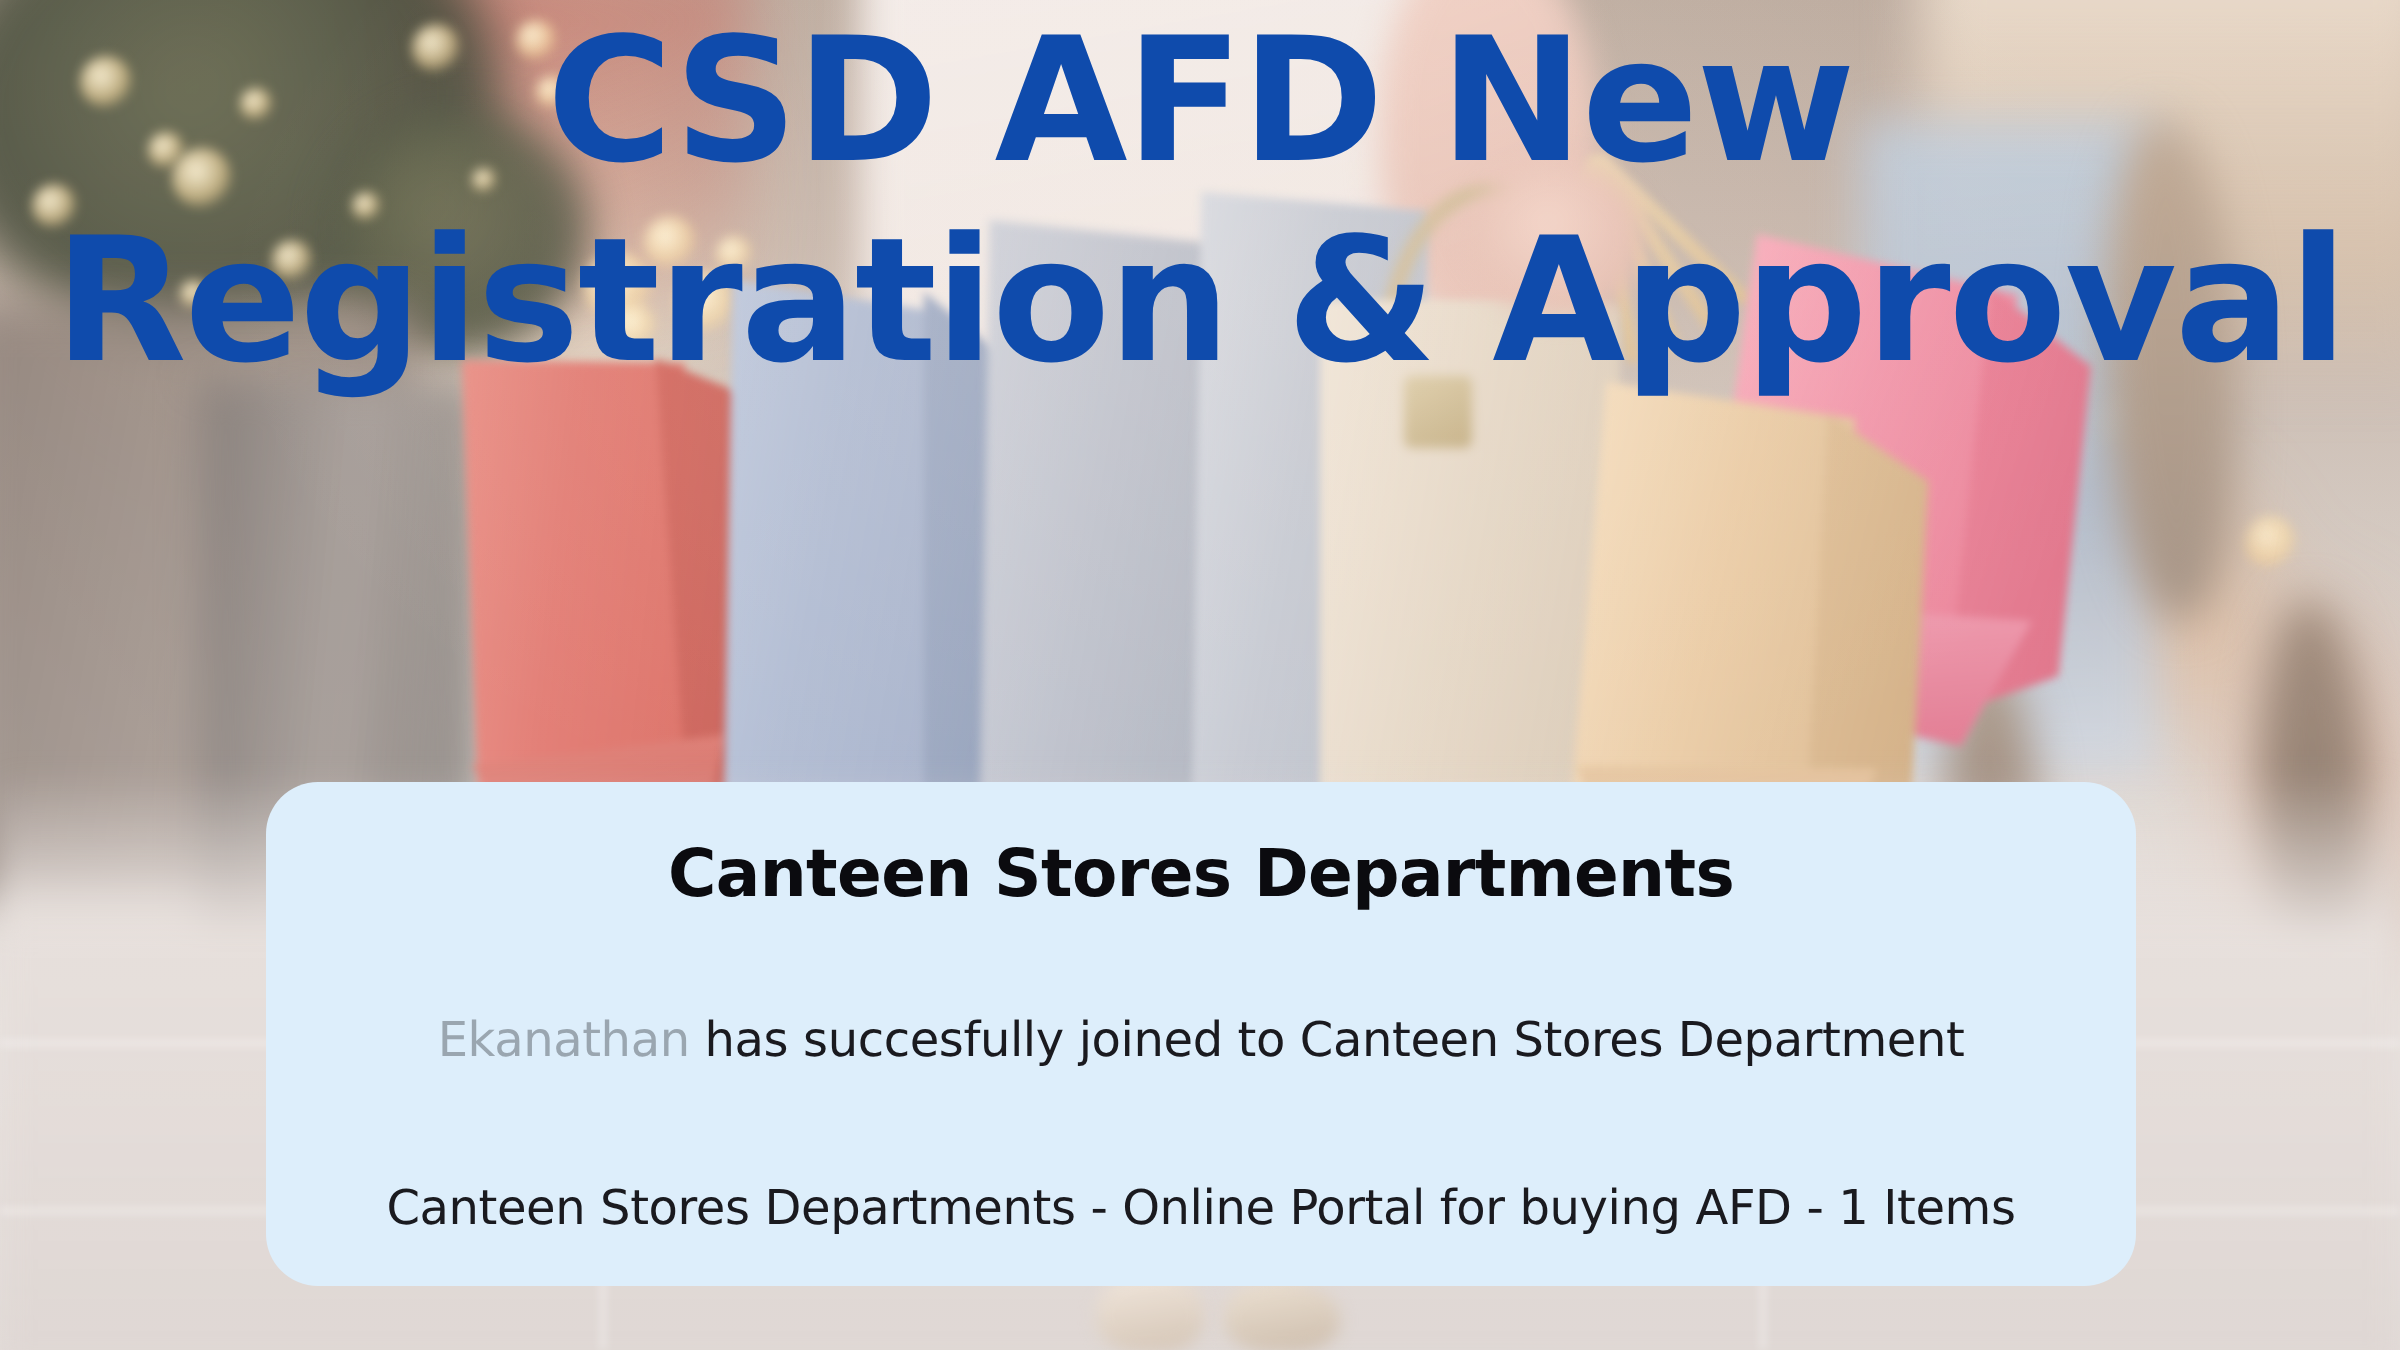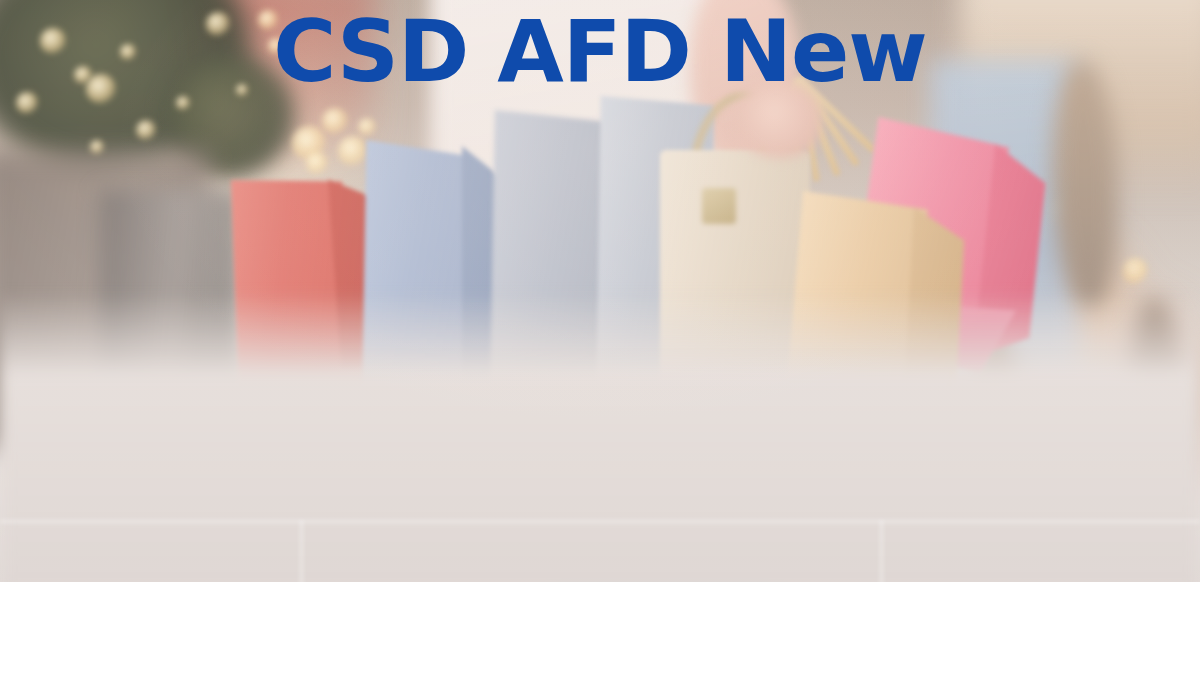--- a/index.html
+++ b/index.html
@@ -7,21 +7,21 @@
     padding: 0;
     background: #ffffff;
   }
   body {
     font-family: "Liberation Sans", sans-serif;
   }
 
   #poster {
     position: relative;
     width: 1200px;
-    height: 582px;
+    height: 675px;
     overflow: hidden;
     background: #14b8a6;
   }
 
   
   .bg-photo {
     position: absolute;
     inset: 0;
     overflow: hidden;
   }
@@ -552,16 +552,24 @@
     <div class="pave-line" style="left:880px; top:520px; width:3px; height:155px;"></div>
 
     <div class="bg-shoe" style="left:548px; top:636px; width:54px; height:40px; background:linear-gradient(170deg,#f0e4d8,#cbb9a6); border-radius:50% 50% 40% 40%;"></div>
     <div class="bg-shoe" style="left:612px; top:640px; width:58px; height:36px; background:linear-gradient(170deg,#e9dccb,#c3b09c); border-radius:46% 54% 40% 40%;"></div>
 
     <div class="bg-haze"></div>
   </div>
 
   <div class="title-block">
     <div class="title-line l1">CSD AFD New</div>
+    <div class="title-line l2">Registration &amp; Approval</div>
   </div>
 
+  <div class="info-card">
+    <div class="card-heading">Canteen Stores Departments</div>
+
+    <div class="card-line card-line-1"><span class="user-name">Ekanathan</span><span> has succesfully joined to Canteen Stores Department</span></div>
+
+    <div class="card-line card-line-2">Canteen Stores Departments - Online Portal for buying AFD - 1 Items</div>
+  </div>
 
 </div>
 
 </body></html>

